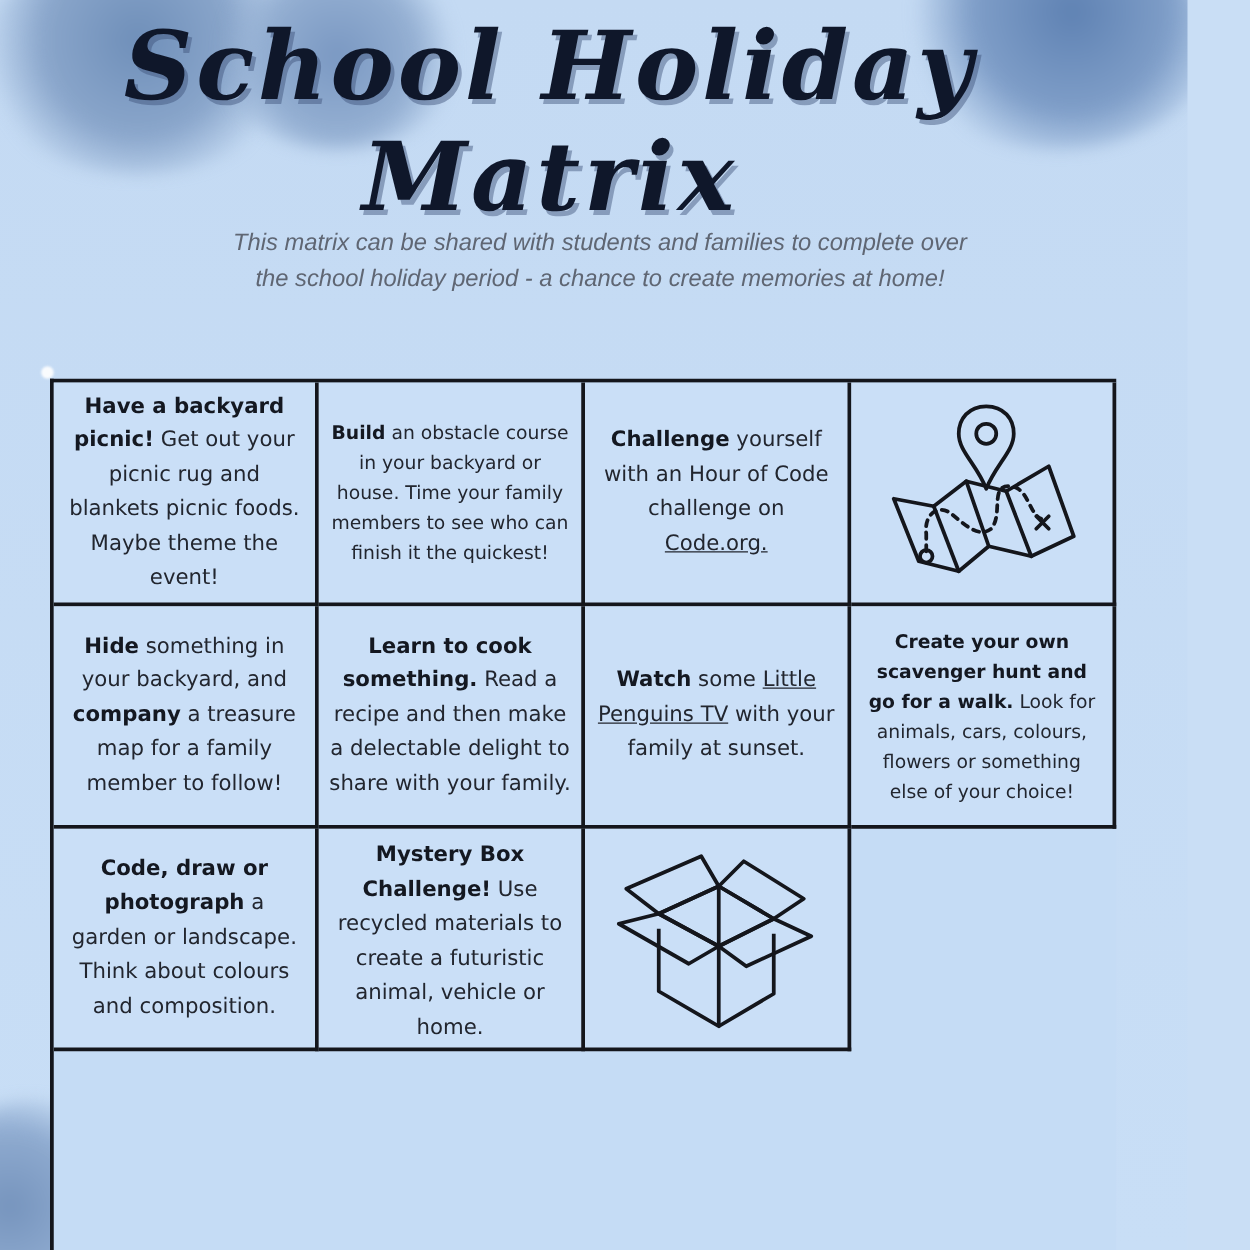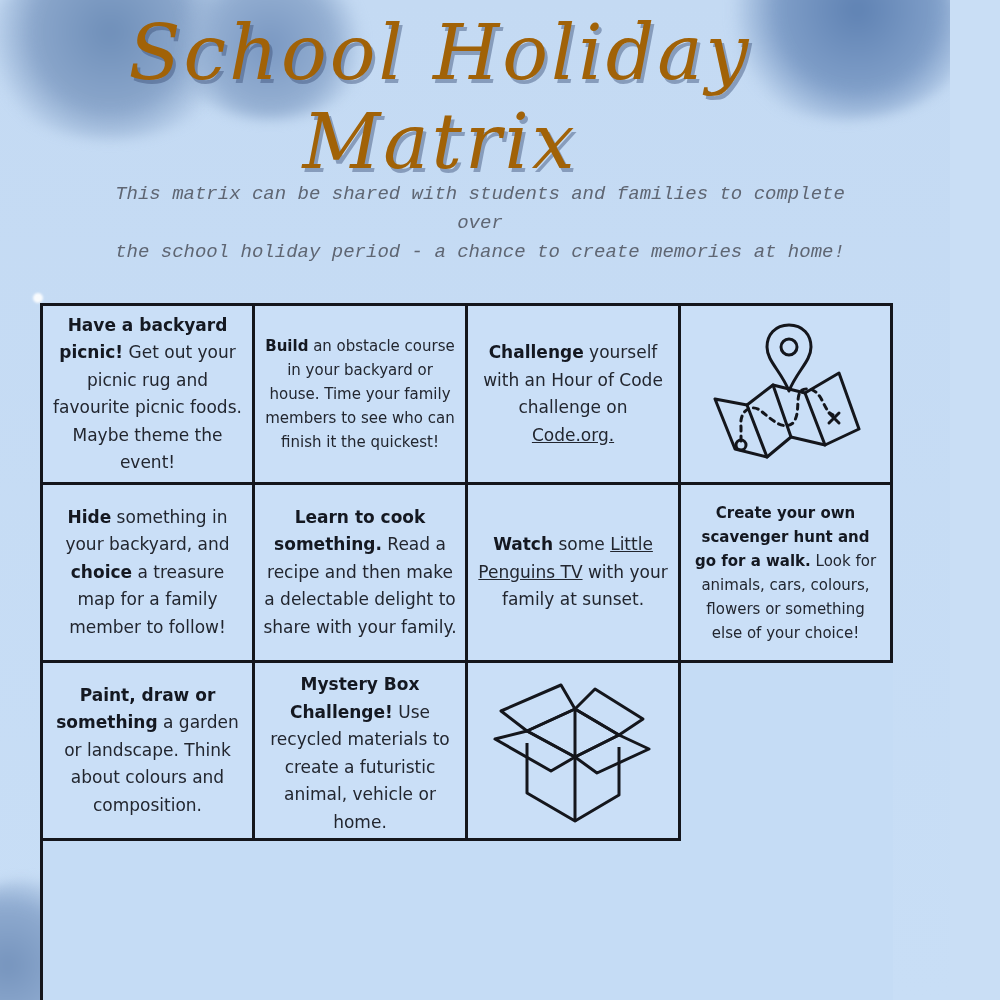--- a/index.html
+++ b/index.html
@@ -18,27 +18,27 @@
     background:#c9def5;
   }
   .splash { position:absolute; border-radius:50%; filter:blur(6px); }
   .splash.tl1 { left:-20px; top:-40px; width:260px; height:180px; background:radial-gradient(circle at 50% 40%, #6f8fb9 0%, #8aa6cb 45%, rgba(160,185,220,0) 72%); }
   .splash.tl2 { left:170px; top:-30px; width:200px; height:150px; background:radial-gradient(circle at 50% 50%, #7a98c2 0%, #94afd2 50%, rgba(170,195,225,0) 75%); }
   .splash.tr1 { left:720px; top:-50px; width:250px; height:170px; background:radial-gradient(circle at 55% 35%, #5f82b3 0%, #7f9ec8 45%, rgba(160,185,220,0) 72%); }
   .splash.bl1 { left:-60px; top:880px; width:170px; height:170px; background:radial-gradient(circle at 40% 50%, #7694bd 0%, #8fabd0 45%, rgba(170,195,225,0) 72%); }
 
   .title {
     position:absolute; left:0; top:8px; width:880px; text-align:center;
-    font-family:"DejaVu Serif", serif; font-style:italic; font-weight:normal;
-    font-size:76px; letter-spacing:3px; color:#a16207;
+    font-family:"DejaVu Serif", serif; font-style:italic; font-weight:bold;
+    font-size:76px; letter-spacing:3px; color:#0f172a;
     text-shadow:3px 4px 0 rgba(60,80,120,0.45);
   }
   .subtitle {
     position:absolute; left:90px; top:180px; width:780px; text-align:center;
-    font-family:Liberation Mono, monospace; font-style:italic; font-weight:300;
+    font-family:Liberation Sans, sans-serif; font-style:italic; font-weight:300;
     font-size:19px; line-height:29px; color:#5f6673;
   }
   .corner-spark { position:absolute; left:33px; top:293px; width:10px; height:10px; border-radius:50%; background:#ffffff; opacity:0.9; filter:blur(1px); }
 
   .grid {
     position:absolute; left:40px; top:303px; width:850px;
     display:grid;
     grid-template-columns:212px 213px 213px 212px;
     grid-template-rows:179px 178px 178px 178px;
     border-top:3px solid #14161c; border-left:3px solid #14161c;
@@ -72,21 +72,21 @@
 <div class="subtitle">
   <div>This matrix can be shared with students and families to complete over</div>
   <div>the school holiday period - a chance to create memories at home!</div>
 </div>
 
 <div class="corner-spark"></div>
 
 <div class="grid">
 
   <div class="cell">
-    <div class="txt"><b>Have a backyard picnic!</b><span> Get out your picnic rug and favourite picnic foods. Maybe theme the event!</span></div>
+    <div class="txt"><b>Have a backyard picnic!</b><span> Get out your picnic rug and blankets picnic foods. Maybe theme the event!</span></div>
   </div>
   <div class="cell">
     <div class="txt sm"><b>Build</b><span> an obstacle course in your backyard or house. Time your family members to see who can finish it the quickest!</span></div>
   </div>
 
   <div class="cell">
     <div class="txt"><b>Challenge</b><span> yourself with an Hour of Code challenge on </span><u>Code.org.</u></div>
   </div>
   <div class="cell">
     <svg width="150" height="150" viewBox="0 0 150 150" fill="none" stroke="#14161c" stroke-width="3" stroke-linejoin="round" stroke-linecap="round">
@@ -98,35 +98,35 @@
       <path d="M36 86 L56 138"></path>
       <path d="M62 66 L80 118"></path>
       <path d="M94 74 L114 126"></path>
 
       <path d="M30 122 L30 108 C28 92 40 84 50 92 C60 100 72 112 82 104 C92 92 80 68 98 70 C112 72 112 92 122 96" stroke-dasharray="5 5"></path>
       <circle cx="30" cy="126" r="5"></circle>
       <path d="M118 94 L128 104 M128 94 L118 104"></path>
     </svg>
   </div>
   <div class="cell">
-    <div class="txt"><b>Hide</b><span> something in your backyard, and </span><b>choice</b><span> a treasure map for a family member to follow!</span></div>
+    <div class="txt"><b>Hide</b><span> something in your backyard, and </span><b>company</b><span> a treasure map for a family member to follow!</span></div>
   </div>
   <div class="cell">
     <div class="txt"><b>Learn to cook something.</b><span> Read a recipe and then make a delectable delight to share with your family.</span></div>
   </div>
 
   <div class="cell">
     <div class="txt"><b>Watch</b><span> some </span><u>Little Penguins TV</u><span> with your family at sunset.</span></div>
   </div>
 
   <div class="cell">
     <div class="txt sm"><b>Create your own scavenger hunt and go for a walk.</b><span> Look for animals, cars, colours, flowers or something else of your choice!</span></div>
   </div>
   <div class="cell">
-    <div class="txt"><b>Paint, draw or something</b><span> a garden or landscape. Think about colours and composition.</span></div>
+    <div class="txt"><b>Code, draw or photograph</b><span> a garden or landscape. Think about colours and composition.</span></div>
   </div>
   <div class="cell" style="align-items:flex-start; padding-top:8px;">
     <div class="txt"><b>Mystery Box Challenge!</b><span> Use recycled materials to create a futuristic animal, vehicle or home.</span></div>
   </div>
   <div class="cell" style="align-items:flex-start; padding-top:18px;">
     <svg width="160" height="150" viewBox="0 0 160 150" fill="none" stroke="#14161c" stroke-width="3" stroke-linejoin="round">
 
       <path d="M8 30 L68 4 L82 28 L34 50 Z"></path>
       <path d="M82 28 L102 8 L150 38 L126 54 Z"></path>
       <path d="M2 58 L34 50 L82 76 L58 90 Z"></path>

